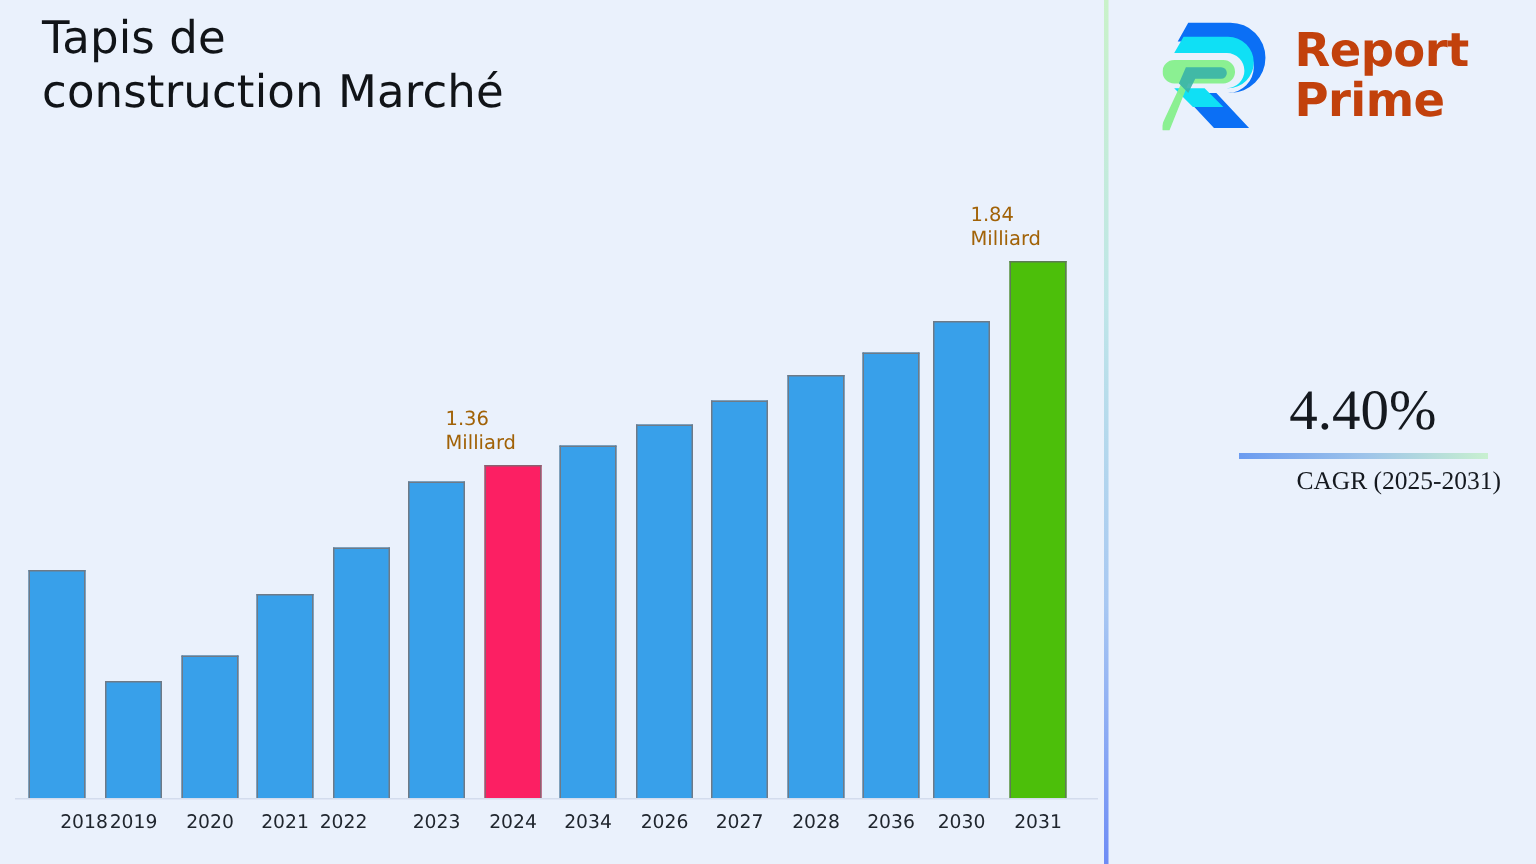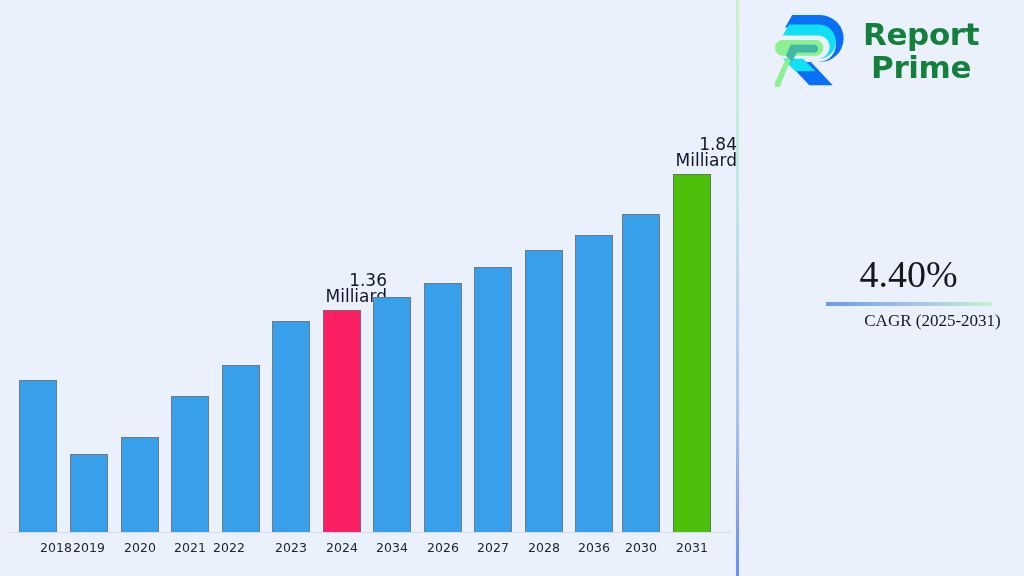--- a/index.html
+++ b/index.html
@@ -54,24 +54,24 @@
     box-sizing: border-box;
     border: 1px solid #6e7a87;
     border-bottom: none;
   }
   .bar.blue  { background: #38a0ea; }
   .bar.pink  { background: #fc1f63; border-color: #8a6070; }
   .bar.green { background: #4cbf0a; border-color: #5d7a55; }
 
   .bar-value {
     position: absolute;
-    text-align: right;
-    font-size: 17px;
+    text-align: left;
+    font-size: 13px;
     line-height: 16px;
-    color: #0f172a;
+    color: #a16207;
     white-space: pre-line;
   }
 
   .x-label {
     position: absolute;
     top: 540px;
     text-align: center;
     font-size: 12.5px;
     color: #20262e;
   }
@@ -103,25 +103,24 @@
   }
   #logo-mark {
     width: 78px;
     height: 82px;
     flex: none;
   }
   #logo-text {
     font-size: 31px;
     line-height: 33px;
     font-weight: 800;
-    color: #15803d;
+    color: #c2410c;
     letter-spacing: -0.4px;
     white-space: pre-line;
     font-family: "DejaVu Sans", "Liberation Sans", sans-serif;
-    text-align: center;
   }
 
   #cagr-block {
     position: absolute;
     left: 0;
     top: 252px;
     width: 339px;
     text-align: center;
     font-family: Liberation Serif, serif;
   }
@@ -142,20 +141,22 @@
     line-height: 22px;
     color: #15191f;
     margin-left: 48px;
   }
 </style>
 </head>
 <body>
 
 <div id="left-panel">
 
+  <div id="chart-title">Tapis de
+construction Marché</div>
 
   <div id="plot-area">
     <div id="axis-line"></div>
 
   <div class="bar blue" style="left: 19px; width: 38px; top: 380px; height: 152px;"></div>
       <div class="x-label" style="left: 31px; width: 50px;">2018</div>
       <div class="bar blue" style="left: 70px; width: 38px; top: 454px; height: 78px;"></div>
       <div class="x-label" style="left: 64px; width: 50px;">2019</div>
       <div class="bar blue" style="left: 121px; width: 38px; top: 437px; height: 95px;"></div>
       <div class="x-label" style="left: 115px; width: 50px;">2020</div>

